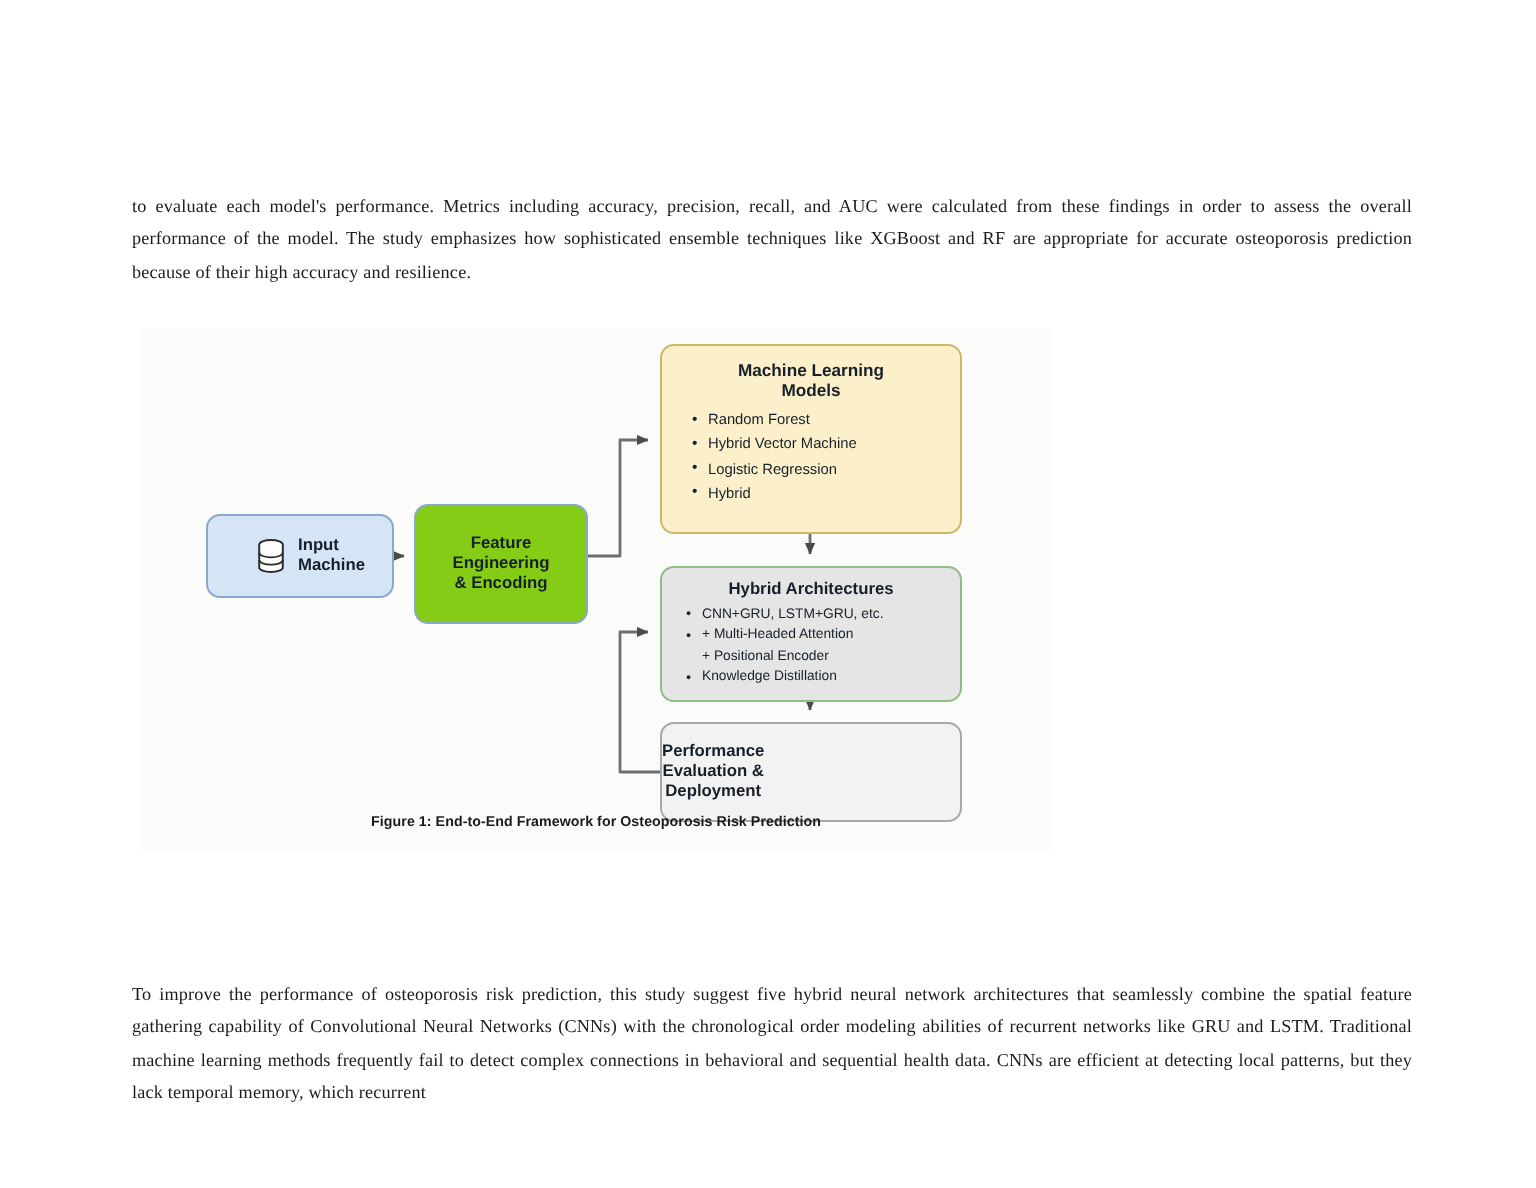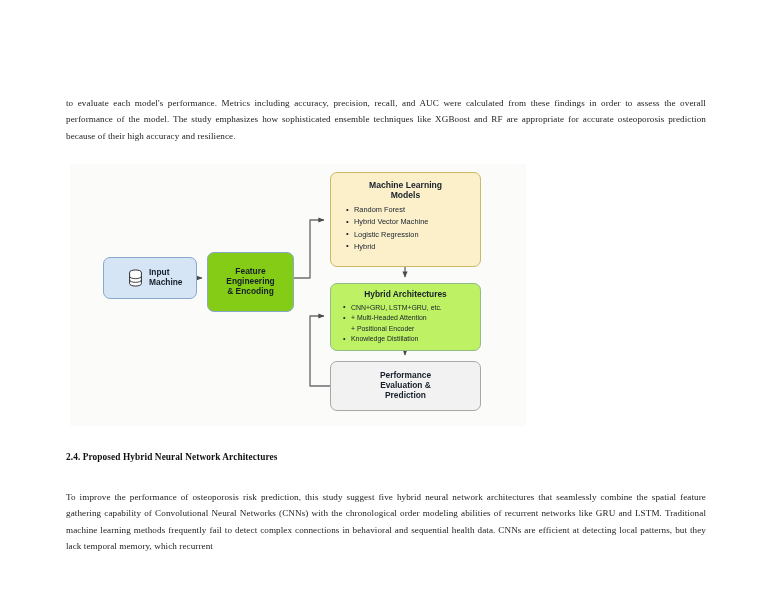--- a/index.html
+++ b/index.html
@@ -175,39 +175,39 @@
   #node-ml .node-title { font-size: 8.6px; margin-top: 2px; }
   #node-ml ul { font-size: 7.4px; margin-top: 5px; padding-left: 16px; }
   #node-ml ul li { margin-bottom: 2.2px; }
 
   
   #node-hybrid {
     left: 260px;
     top: 119px;
     width: 151px;
     height: 68px;
-    background: #bef264;
+    background: #e5e5e5;
     border: 1.1px solid #8fbd85;
     padding: 5px 7px 5px 7px;
     justify-content: flex-start;
   }
   #node-hybrid .node-title { font-size: 8.4px; margin-top: 1px; }
   #node-hybrid ul { font-size: 6.9px; margin-top: 3px; padding-left: 13px; }
   #node-hybrid ul li { margin-bottom: 1.2px; }
   #node-hybrid ul li.cont { padding-left: 0px; }
 
   
   #node-perf {
     left: 260px;
     top: 197px;
     width: 151px;
     height: 50px;
     background: #f2f2f2;
     border: 1.1px solid #a8a8a8;
-    align-items: center;
+    align-items: flex-start;
   }
   #node-perf .node-title { font-size: 8.4px; }
 
   .svg-links {
     position: absolute;
     left: 0; top: 0;
     width: 456px;
     height: 262px;
     pointer-events: none;
   }
@@ -280,24 +280,24 @@
         <li class="bulleted">+ Multi-Headed Attention</li>
         <li class="cont">+ Positional Encoder</li>
         <li class="bulleted">Knowledge Distillation</li>
       </ul>
     </div>
 
     <div class="node" id="node-perf">
       <div class="node-title">
         <div>Performance</div>
         <div>Evaluation &amp;</div>
-        <div>Prediction</div>
+        <div>Deployment</div>
       </div>
     </div>
 
   </div>
 
-
-  <div class="heading">2.4. Proposed Hybrid Neural Network Architectures</div>
+  <div class="fig-caption">Figure 1: End-to-End Framework for Osteoporosis Risk Prediction</div>
+
 
   <p class="para" id="para-bottom">To improve the performance of osteoporosis risk prediction, this study suggest five hybrid neural network architectures that seamlessly combine the spatial feature gathering capability of Convolutional Neural Networks (CNNs) with the chronological order modeling abilities of recurrent networks like GRU and LSTM. Traditional machine learning methods frequently fail to detect complex connections in behavioral and sequential health data. CNNs are efficient at detecting local patterns, but they lack temporal memory, which recurrent</p>
 
 </div>
 
 </body></html>

